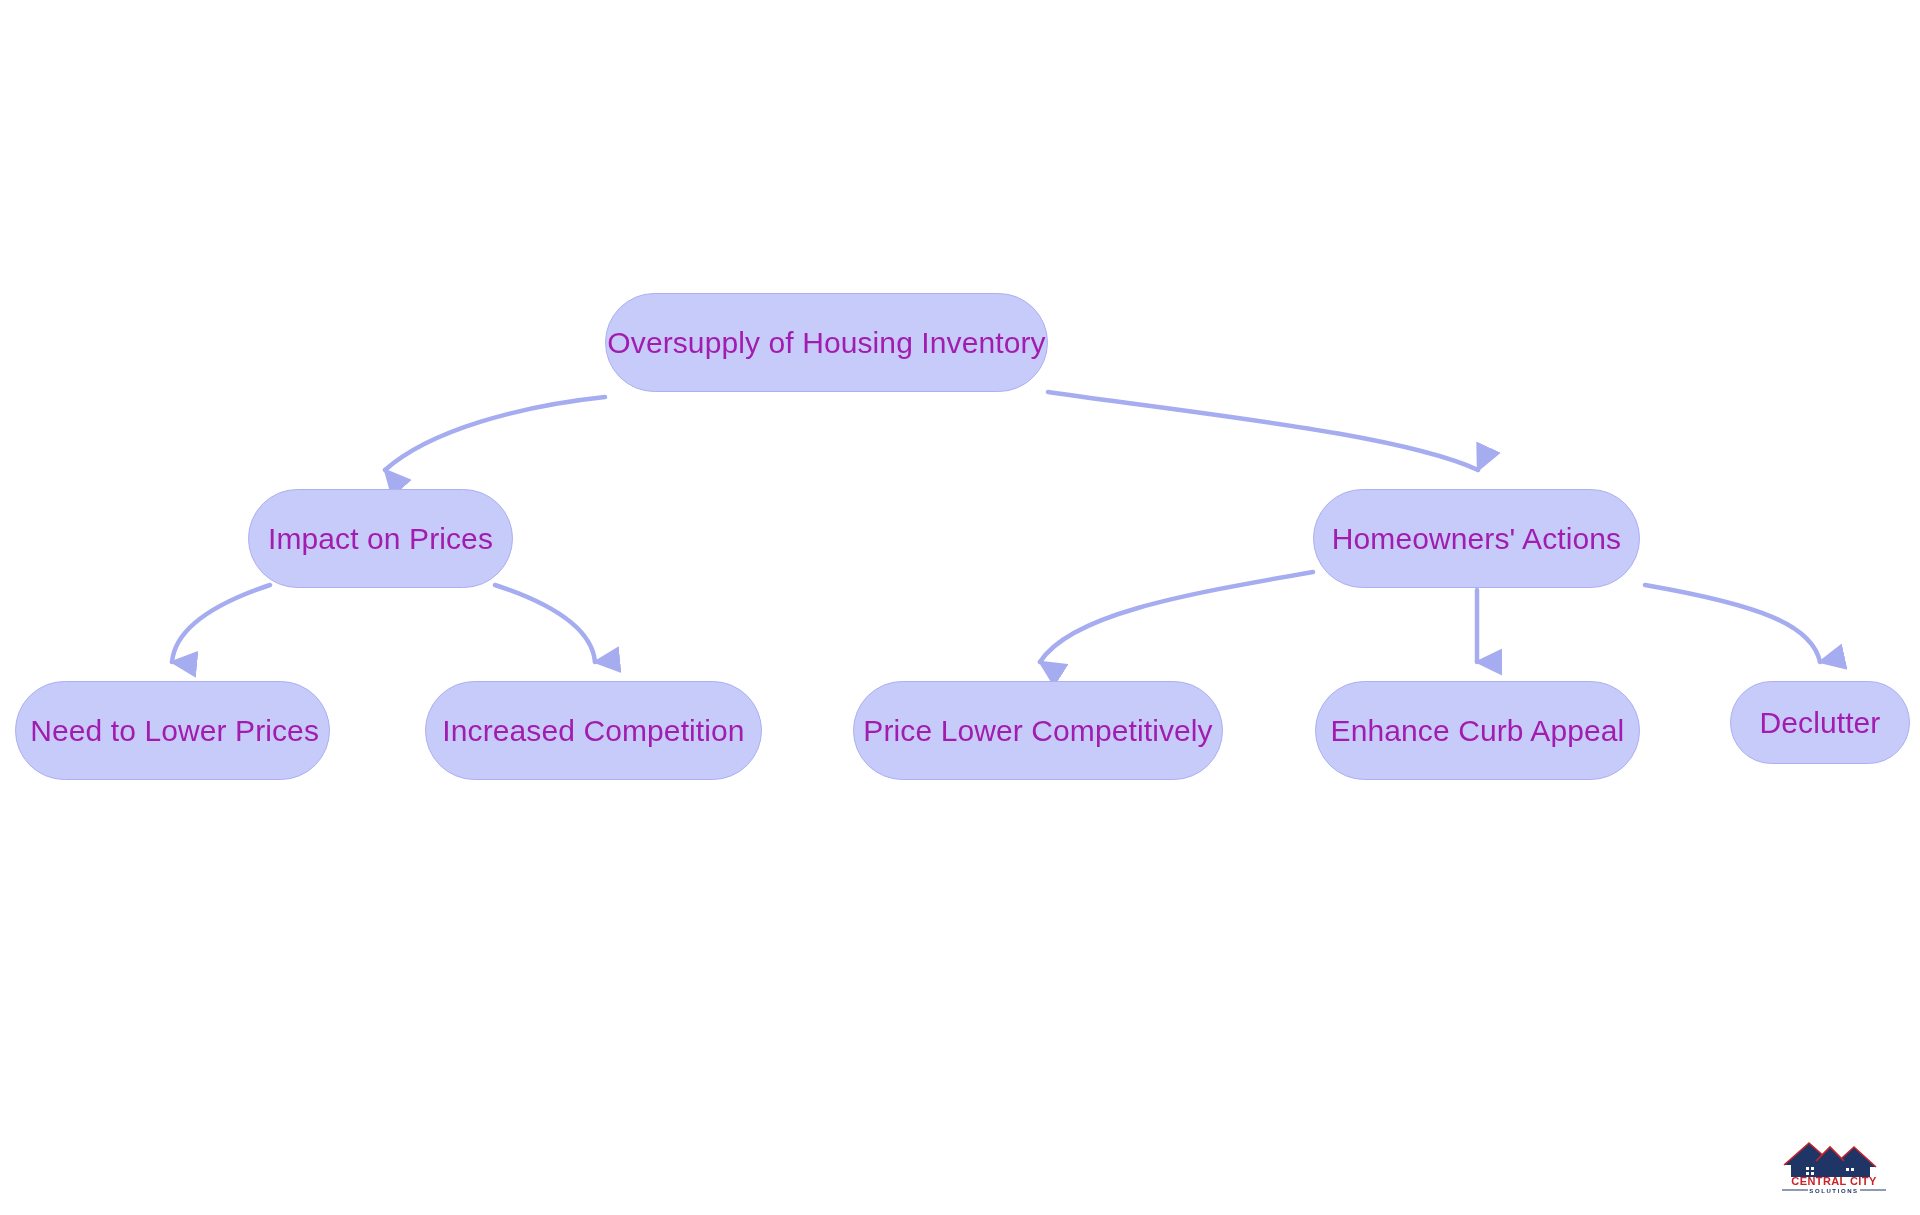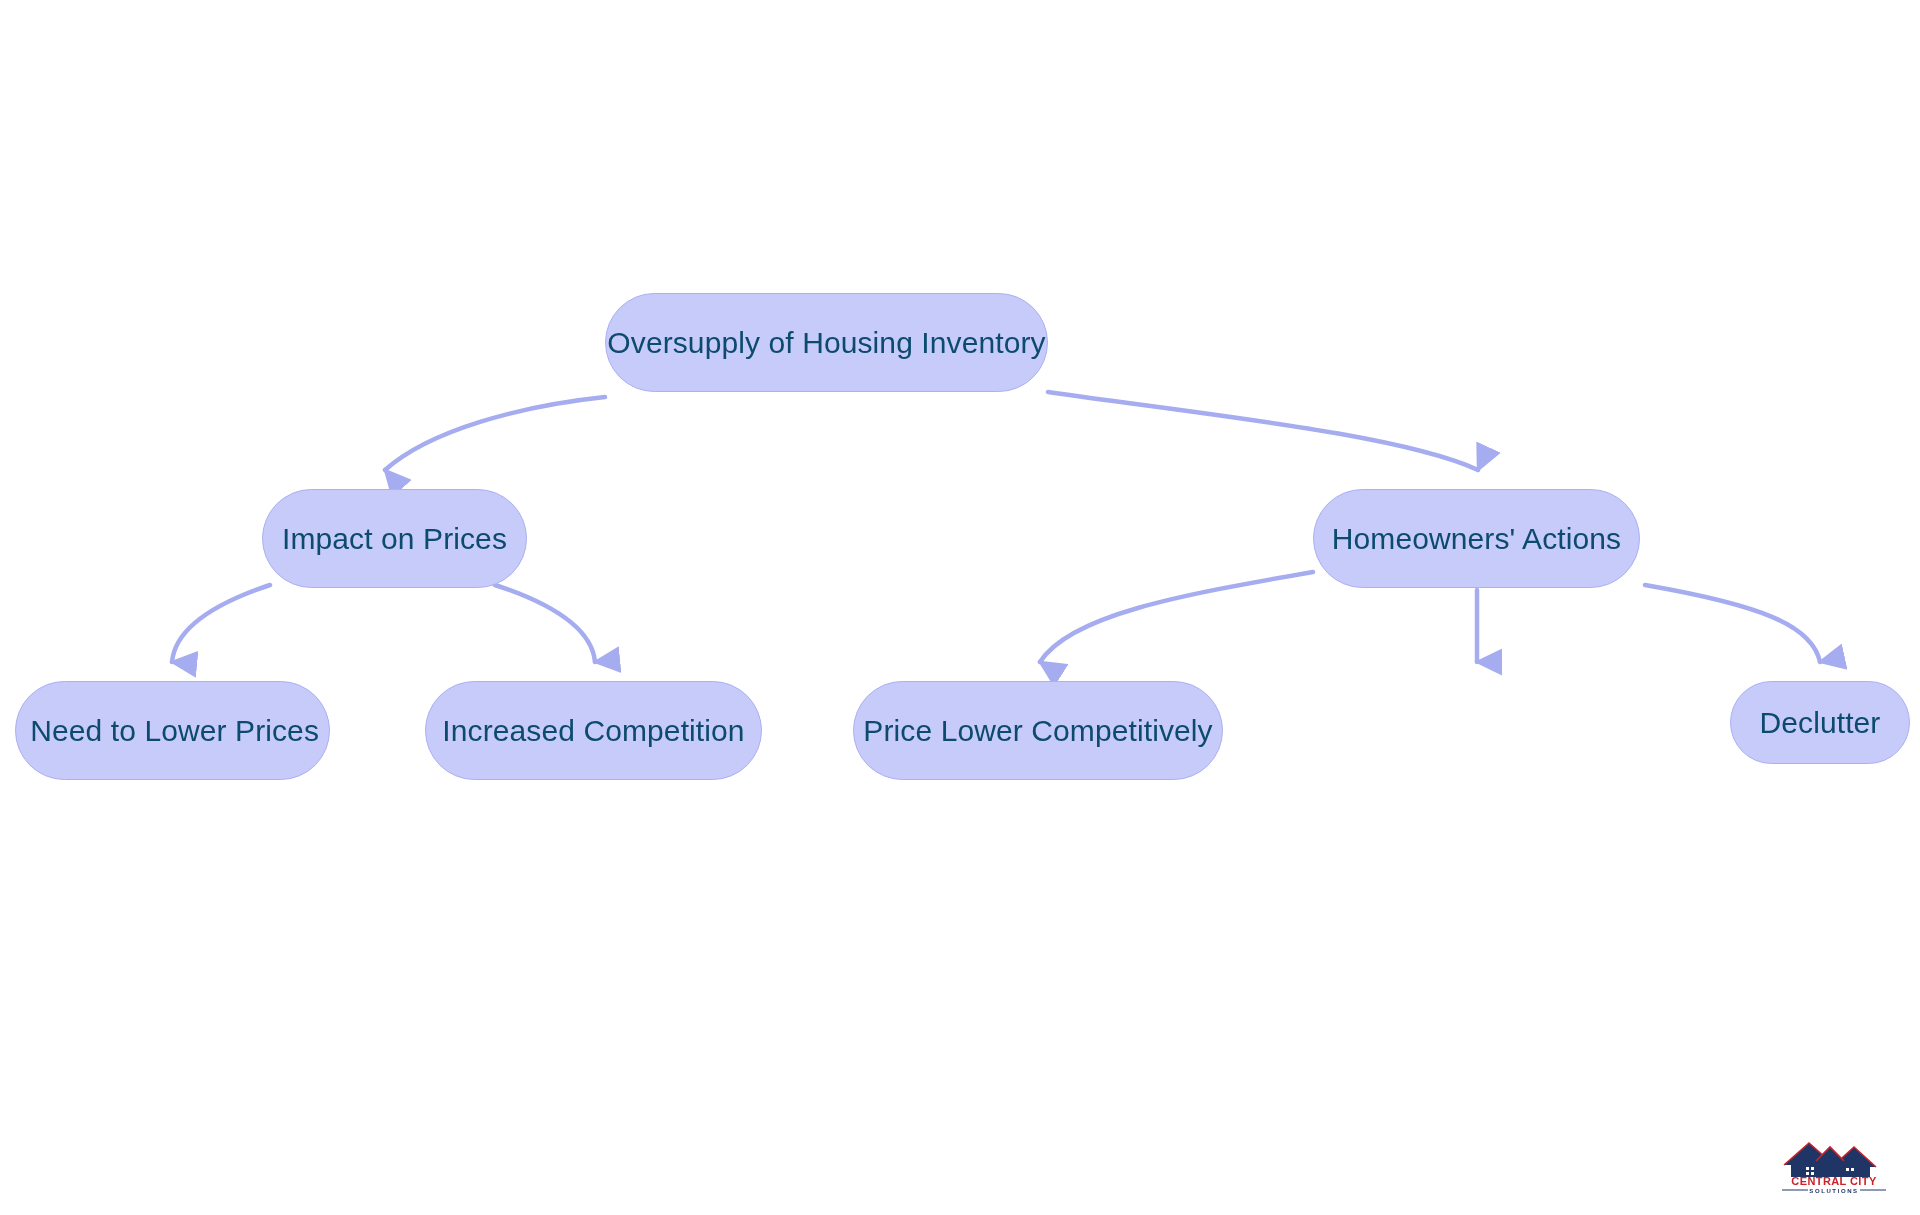--- a/index.html
+++ b/index.html
@@ -46,21 +46,21 @@
     font-size: 30px;
     line-height: 1;
     letter-spacing: 0.1px;
     white-space: nowrap;
     font-weight: 400;
   }
 
   .node-label {
     display: block;
     padding: 0 10px;
-    color: #0c4a6e;
+    color: #a21caf;
   }
 
   
   #logo {
     position: absolute;
     left: 1778px;
     top: 1133px;
     width: 112px;
     height: 62px;
   }
@@ -103,40 +103,43 @@
 
     <g>
       <path d="M 1645 585 C 1760 605, 1812 625, 1820 662" fill="none" stroke="#a6acf0" stroke-width="4.5" stroke-linecap="round" marker-end="url(#arrowhead)"></path>
     </g>
   </svg>
 
   <div class="node" id="node-root" style="left:605px; top:293px; width:443px; height:99px;">
     <span class="node-label">Oversupply of Housing Inventory</span>
   </div>
 
-  <div class="node" id="node-impact" style="left:262px; top:489px; width:265px; height:99px;">
+  <div class="node" id="node-impact" style="left:248px; top:489px; width:265px; height:99px;">
     <span class="node-label">Impact on Prices</span>
   </div>
 
   <div class="node" id="node-actions" style="left:1313px; top:489px; width:327px; height:99px;">
     <span class="node-label">Homeowners' Actions</span>
   </div>
 
   <div class="node" id="node-lower" style="left:15px; top:681px; width:315px; height:99px;justify-content:flex-end;">
     <span class="node-label">Need to Lower Prices</span>
   </div>
 
   <div class="node" id="node-competition" style="left:425px; top:681px; width:337px; height:99px;">
     <span class="node-label">Increased Competition</span>
   </div>
 
   <div class="node" id="node-price" style="left:853px; top:681px; width:370px; height:99px;">
     <span class="node-label">Price Lower Competitively</span>
   </div>
 
+  <div class="node" id="node-curb" style="left:1315px; top:681px; width:325px; height:99px;">
+    <span class="node-label">Enhance Curb Appeal</span>
+  </div>
 
   <div class="node" id="node-declutter" style="left:1730px; top:681px; width:180px; height:83px;">
     <span class="node-label">Declutter</span>
   </div>
 
   <svg id="logo" viewBox="0 0 112 62" width="112" height="62" xmlns="http://www.w3.org/2000/svg">
 
     <path d="M 6 32 L 31 10 L 56 32 Z" fill="#1f3566"></path>
     <path d="M 6 32 L 31 10 L 56 32" fill="none" stroke="#cc2229" stroke-width="1.6"></path>
 

